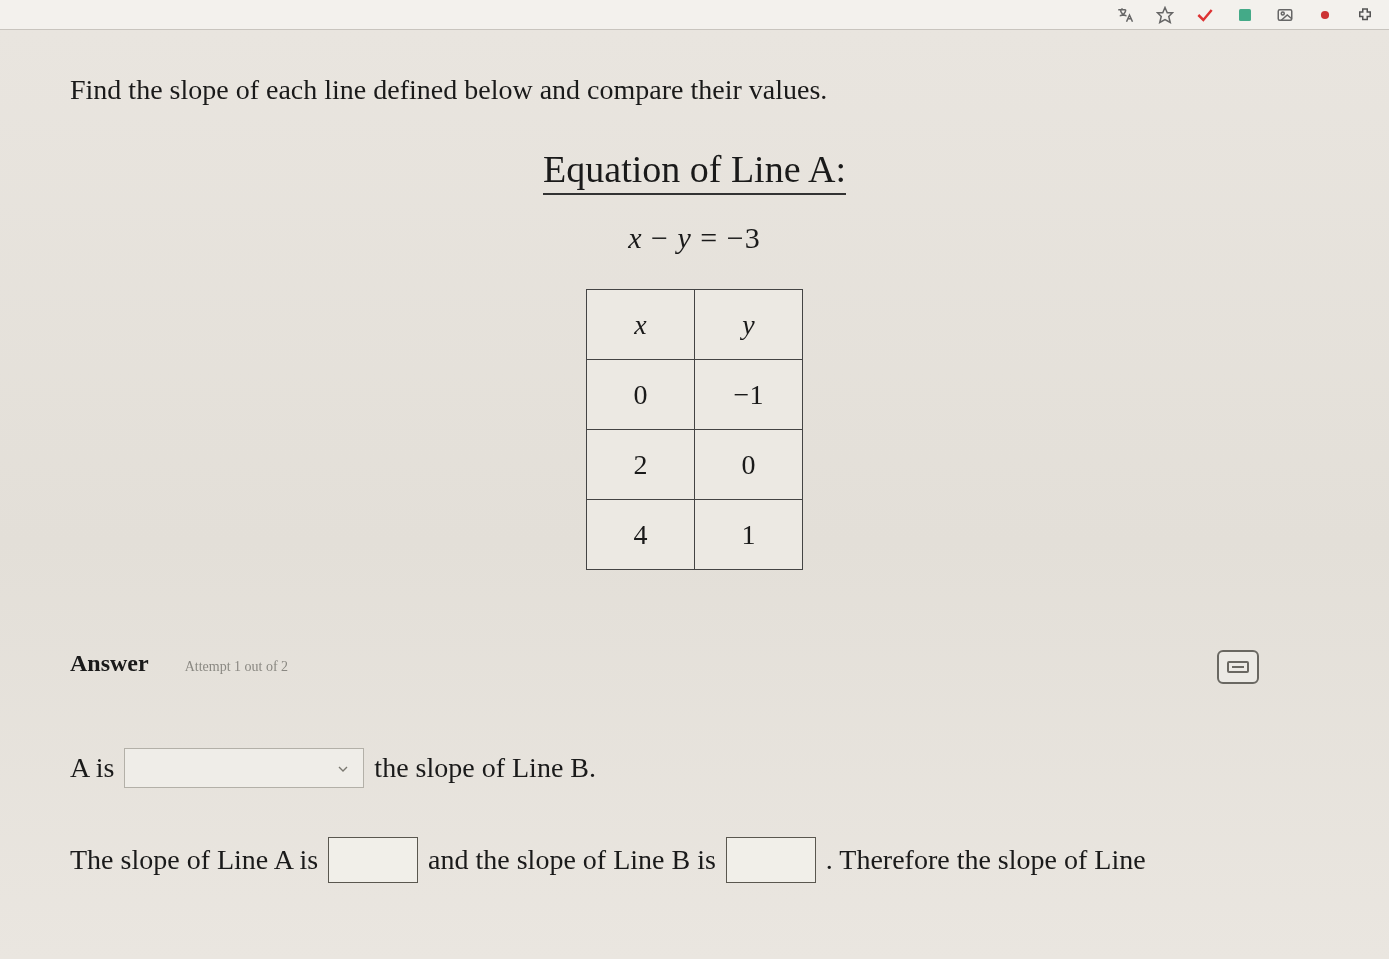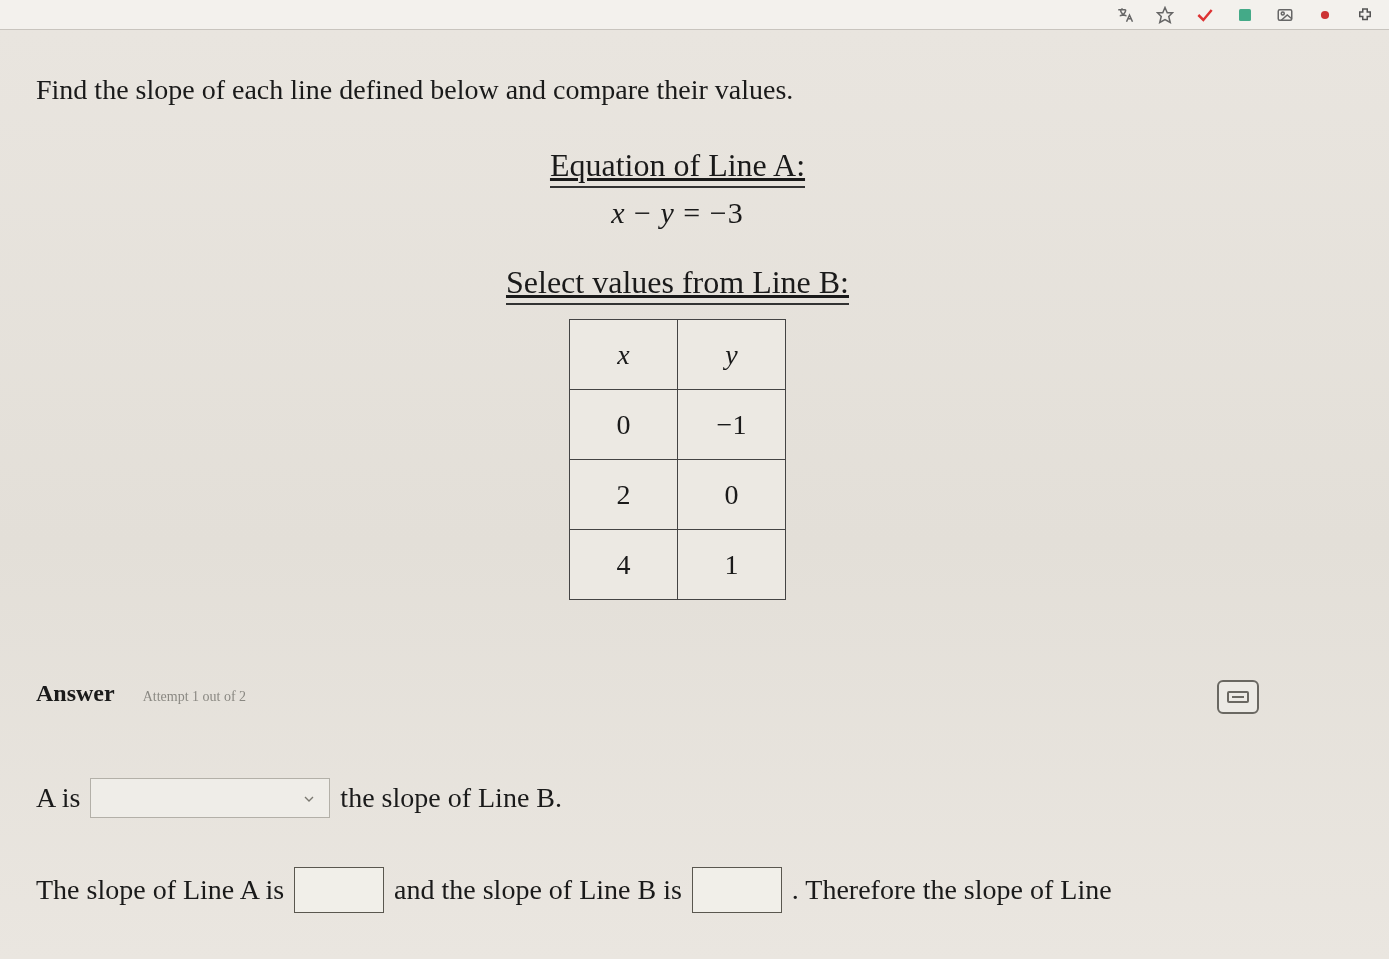--- a/index.html
+++ b/index.html
@@ -19,40 +19,39 @@
     align-items: center;
     padding: 0 14px;
     gap: 20px;
   }
   .toolbar-icon {
     width: 20px; height: 20px;
     display: flex; align-items: center; justify-content: center;
     color: #555;
   }
   .page {
-    padding: 40px 70px 0 36px;
+    padding: 40px 70px 0 70px;
     background: linear-gradient(180deg,#e9e5df 0%, #e3dfd8 55%, #eae6e0 100%);
     min-height: calc(100% - 30px);
     position: relative;
   }
   .instruction {
     font-size: 28px;
     line-height: 1.4;
     margin-bottom: 38px;
   }
   .center-block {
     text-align: center;
   }
   .section-heading {
-    font-size: 32px;
+    font-size: 38px;
     display: inline-block;
     border-bottom: 2px solid #333;
     padding-bottom: 2px;
-    margin-bottom: 0;
-    text-decoration: underline;
+    margin-bottom: 18px;
   }
   .equation {
     font-size: 30px;
     font-style: italic;
     margin-top: 8px;
     margin-bottom: 34px;
     letter-spacing: 1px;
   }
   .equation .op { font-style: normal; }
   .table-wrap {
@@ -72,21 +71,21 @@
     background: #ece9e3;
   }
   table.values th {
     font-style: italic;
     font-weight: normal;
   }
   .answer-row {
     margin-top: 80px;
     display: flex;
     align-items: baseline;
-    gap: 8px;
+    gap: 16px;
     font-size: 24px;
   }
   .answer-label {
     font-weight: bold;
     font-family: Georgia, serif;
   }
   .attempt {
     color: #8a8882;
     font-size: 14px;
     margin-left: 20px;
@@ -200,21 +199,20 @@
     <div class="equation">
       <span>x</span>
       <span class="op">−</span>
       <span>y</span>
       <span class="op">=</span>
       <span class="op">−3</span>
     </div>
   </div>
 
   <div class="center-block">
-    <div class="section-heading">Select values from Line B:</div>
     <div class="table-wrap">
       <table class="values">
         <tbody>
             <tr>
           <th>x</th>
           <th>y</th>
         </tr>
         <tr>
           <td>0</td>
           <td>−1</td>

